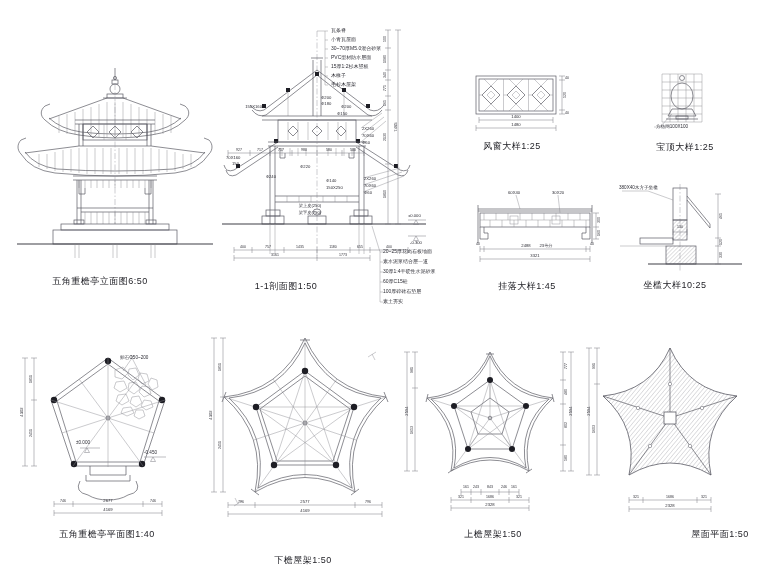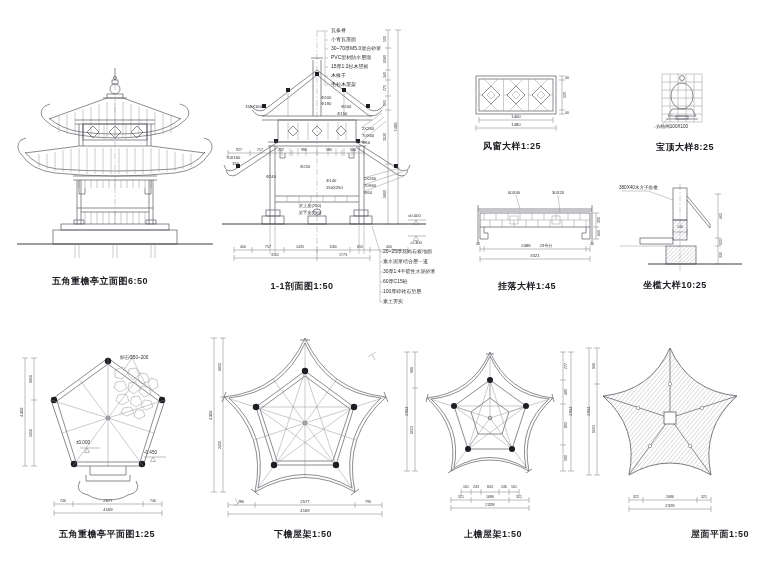--- a/index.html
+++ b/index.html
@@ -8,21 +8,21 @@
   #sheet svg{position:absolute;overflow:visible;}
   .s{stroke:#5b5b64;stroke-width:.7;fill:none;}
   .s2{stroke:#3f3f46;stroke-width:1.15;fill:none;}
   .thin{stroke:#8a8a92;stroke-width:.45;fill:none;}
   .dim{stroke:#7a7a82;stroke-width:.5;fill:none;}
   .axis{stroke:#9a9aa2;stroke-width:.5;fill:none;stroke-dasharray:6 2 1.5 2;}
   .blk{fill:#1d1d24;stroke:none;}
   text{font-family:"Liberation Sans",sans-serif;fill:#2e2e36;}
   .t35{font-size:3.5px}.t4{font-size:4.2px}.t45{font-size:4.6px}
   .mid{text-anchor:middle}
-  .title{position:absolute;transform:translateX(-50%);font-size:9px;font-weight:700;
+  .title{position:absolute;transform:translateX(-50%);font-size:9px;font-weight:400;
          color:#1c1c22;white-space:nowrap;letter-spacing:.5px;}
   .lbl{position:absolute;font-size:5px;line-height:1.15;color:#2e2e36;white-space:nowrap;}
   .lbl-sm{font-size:4.6px;}
 </style>
 </head>
 <body>
 
 <div id="sheet">
 
   <svg style="left:15px;top:62px" width="200" height="205" viewBox="0 0 200 205">
@@ -196,21 +196,21 @@
   <div class="lbl" style="left:331px;top:55px">PVC型材防水层面</div>
   <div class="lbl" style="left:331px;top:64px">15厚1:2杉木望板</div>
   <div class="lbl" style="left:331px;top:73px">木椽子</div>
   <div class="lbl" style="left:331px;top:82px">毛杉木屋架</div>
   <div class="lbl" style="left:383px;top:249px">20~25厚花岗石板地面</div>
   <div class="lbl" style="left:383px;top:259px">素水泥浆结合层一道</div>
   <div class="lbl" style="left:383px;top:269px">30厚1:4干硬性水泥砂浆</div>
   <div class="lbl" style="left:383px;top:279px">60厚C15砼</div>
   <div class="lbl" style="left:383px;top:289px">100厚碎砖石垫层</div>
   <div class="lbl" style="left:383px;top:299px">素土夯实</div>
-  <div class="title" style="left:302px;top:280px">1-1剖面图1:50</div>
+  <div class="title" style="left:286px;top:280px">1-1剖面图1:50</div>
 
   <svg style="left:470px;top:70px" width="110" height="65" viewBox="0 0 110 65">
     <g>
       <rect class="s" x="6" y="6" width="80" height="38"></rect>
       <rect class="s" x="9" y="9" width="74" height="32"></rect>
       <path class="thin" d="M33.5,9 V41 M58.5,9 V41"></path>
       <path class="s" d="M21,16 L30,25 L21,34 L12,25 Z M46,16 L55,25 L46,34 L37,25 Z M71,16 L80,25 L71,34 L62,25 Z"></path>
       <path class="thin" d="M21,21 L25,25 L21,29 L17,25 Z M46,21 L50,25 L46,29 L42,25 Z M71,21 L75,25 L71,29 L67,25 Z"></path>
       <path class="thin" d="M21,16 L14,9 M21,16 L28,9 M21,34 L14,41 M21,34 L28,41 M46,16 L39,9 M46,16 L53,9 M46,34 L39,41 M46,34 L53,41 M71,16 L64,9 M71,16 L78,9 M71,34 L64,41 M71,34 L78,41 M12,25 L9,25 M37,25 L33.5,25 M62,25 L58.5,25 M80,25 L83,25"></path>
     </g>
@@ -233,21 +233,21 @@
     </g>
     <g>
       <circle class="s" cx="42" cy="8" r="2.5"></circle>
       <ellipse class="s" cx="42" cy="26" rx="11" ry="13"></ellipse>
       <path class="s" d="M32,39 L52,39 L56,46 L28,46 Z M26,49 H58"></path>
       <rect class="s" x="36" y="46" width="12" height="3"></rect>
     </g>
     <path class="thin" d="M32,44 L20,57 H14"></path>
   </svg>
   <div class="lbl lbl-sm" style="left:656px;top:124px">方格网100X100</div>
-  <div class="title" style="left:685px;top:141px">宝顶大样8:25</div>
+  <div class="title" style="left:685px;top:141px">宝顶大样1:25</div>
 
   <svg style="left:470px;top:185px" width="130" height="90" viewBox="0 0 130 90">
     <g>
       <path class="s" d="M8,24 H122 M8,26 H122 M8,20 V58 M122,20 V58"></path>
       <rect class="s" x="10" y="28" width="110" height="14"></rect>
       <path class="thin" d="M10,35 H120 M14,28 V35 M20,35 V42 M26,28 V35 M32,35 V42 M38,28 V35 M44,35 V42 M50,28 V35 M56,35 V42 M62,28 V35 M68,35 V42 M74,28 V35 M80,35 V42 M86,28 V35 M92,35 V42 M98,28 V35 M104,35 V42 M110,28 V35 M116,35 V42"></path>
       <rect class="thin" x="40" y="31" width="8" height="8"></rect>
       <rect class="thin" x="82" y="31" width="8" height="8"></rect>
       <path class="s" d="M10,42 V54 H18 V48 H14 V42 M120,42 V54 H112 V48 H116 V42"></path>
     </g>
@@ -339,21 +339,21 @@
       <path class="dim" d="M34,173 H142 M34,170 v6 M142,170 v6"></path>
       <text class="t4 mid" x="88" y="171">4169</text>
       <path class="dim" d="M14,18 V126 M11,18 h6 M11,60 h6 M11,126 h6"></path>
       <text class="t35 mid" transform="rotate(-90 11 39)" x="11" y="40">1851</text>
       <text class="t35 mid" transform="rotate(-90 11 93)" x="11" y="94">2451</text>
       <path class="dim" d="M5,18 V126 M2,18 h6 M2,126 h6"></path>
       <text class="t4 mid" transform="rotate(-90 2 72)" x="2" y="73">4302</text>
     </g>
   </svg>
   <div class="lbl lbl-sm" style="left:120px;top:355px">卵石Φ50~200</div>
-  <div class="title" style="left:107px;top:528px">五角重檐亭平面图1:25</div>
+  <div class="title" style="left:107px;top:528px">五角重檐亭平面图1:40</div>
 
   <svg style="left:210px;top:335px" width="190" height="190" viewBox="0 0 190 190">
     <g>
       <path class="s" d="M95,3 Q119,56 176,62 Q133,100 145,157 Q95,128 45,157 Q57,100 14,62 Q71,56 95,3 Z"></path>
       <path class="s" d="M95,8 Q117,57 171,63 Q131,100 142,153 Q95,126 48,153 Q59,100 19,63 Q73,57 95,8 Z"></path>
       <path class="s" d="M90,5 H100 M174,57 L178,67 M141,160 L149,154 M41,154 L49,160 M12,67 L16,57"></path>
     </g>
     <g>
       <path class="s" d="M95,36 L144,72 L126,130 L64,130 L46,72 Z"></path>
       <path class="s" d="M95,41 L140,74 L123,126 L67,126 L50,74 Z"></path>
@@ -374,21 +374,21 @@
       <text class="t35 mid" x="158" y="168">796</text>
       <path class="dim" d="M18,179 H172 M18,176 v6 M172,176 v6"></path>
       <text class="t4 mid" x="95" y="177">4169</text>
       <path class="dim" d="M13,3 V157 M10,3 h6 M10,62 h6 M10,157 h6"></path>
       <text class="t35 mid" transform="rotate(-90 10 32)" x="10" y="33">1851</text>
       <text class="t35 mid" transform="rotate(-90 10 110)" x="10" y="111">2451</text>
       <path class="dim" d="M4,3 V157 M1,3 h6 M1,157 h6"></path>
       <text class="t4 mid" transform="rotate(-90 1 80)" x="1" y="81">4302</text>
     </g>
   </svg>
-  <div class="title" style="left:303px;top:528px">下檐屋架1:50</div>
+  <div class="title" style="left:303px;top:554px">下檐屋架1:50</div>
 
   <svg style="left:405px;top:340px" width="170" height="180" viewBox="0 0 170 180">
     <g>
       <path class="s" d="M85,12 Q103,53 148,58 Q115,88 124,131 Q85,109 46,131 Q55,88 22,58 Q67,53 85,12 Z"></path>
       <path class="s" d="M85,16 Q102,55 144,59 Q113,87 121,128 Q85,107 49,128 Q57,87 26,59 Q68,55 85,16 Z"></path>
       <path class="s" d="M81,14 H89 M147,54 L149,62 M127,129 L121,133 M43,133 L49,129 M21,62 L23,54"></path>
     </g>
     <g>
       <path class="s" d="M85,40 L121,66 L107,109 L63,109 L49,66 Z"></path>
       <path class="s" d="M85,58 L104,72 L97,94 L73,94 L66,72 Z"></path>

